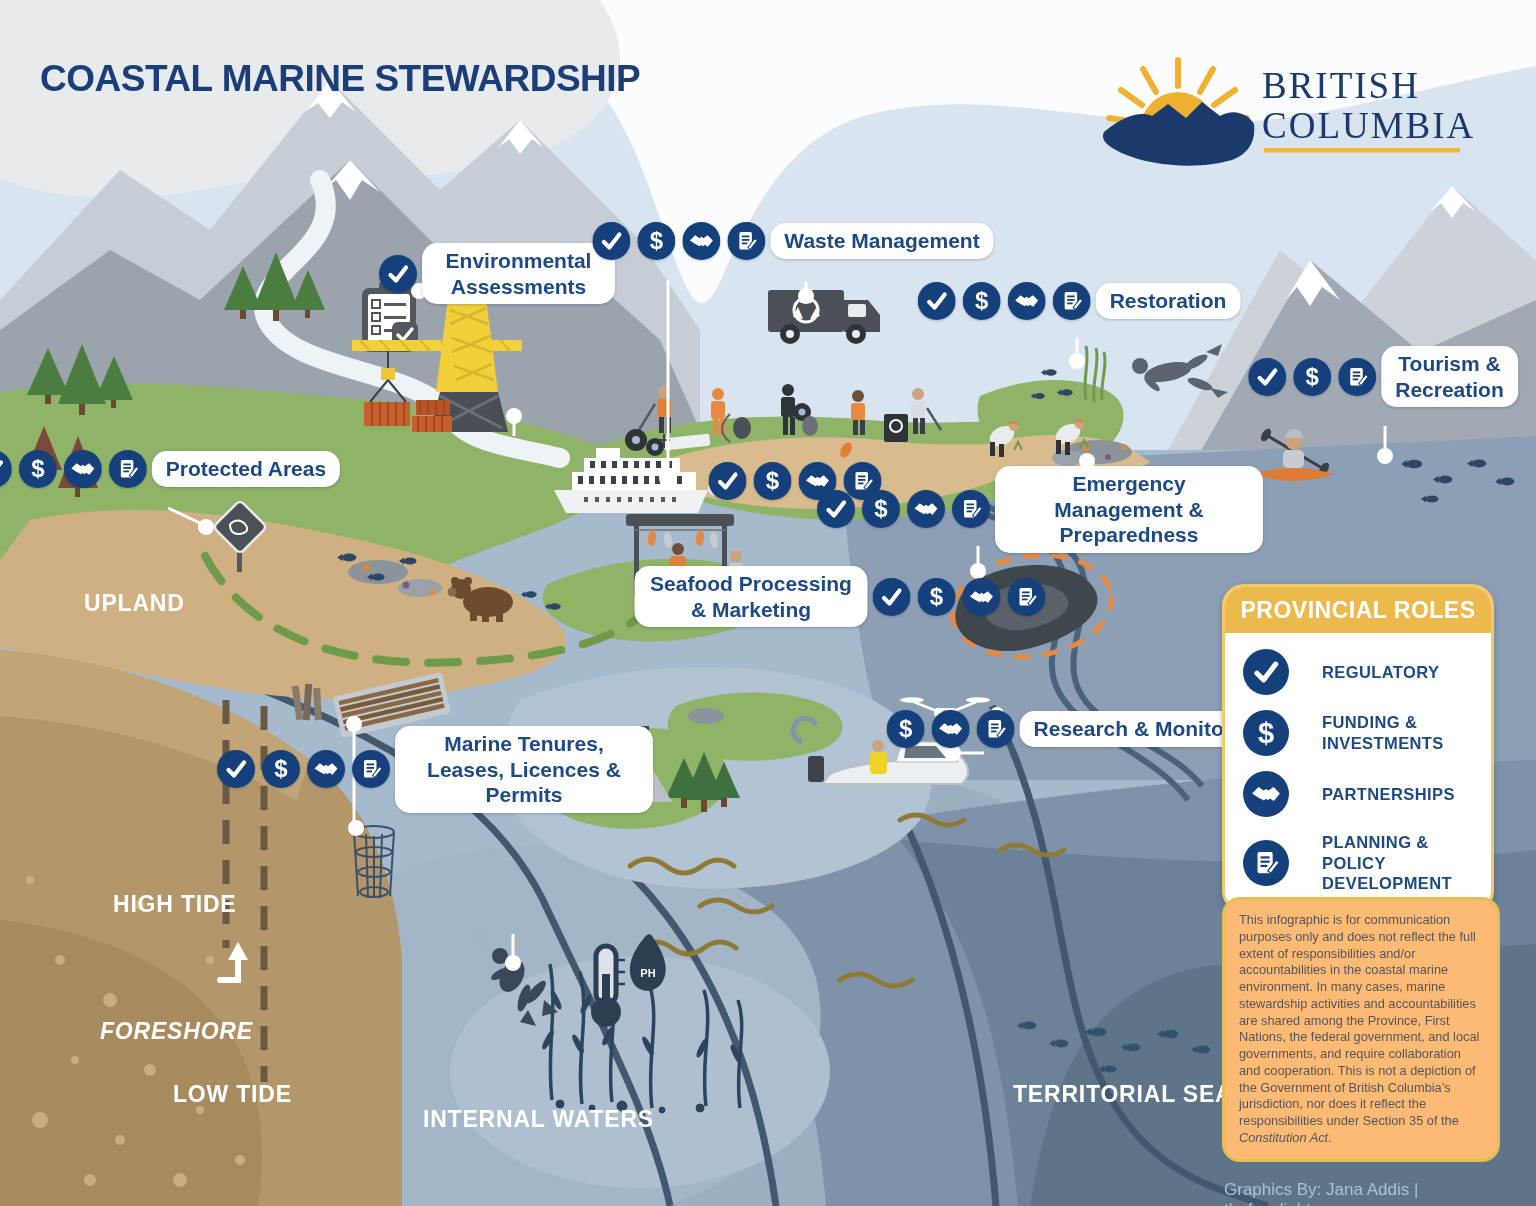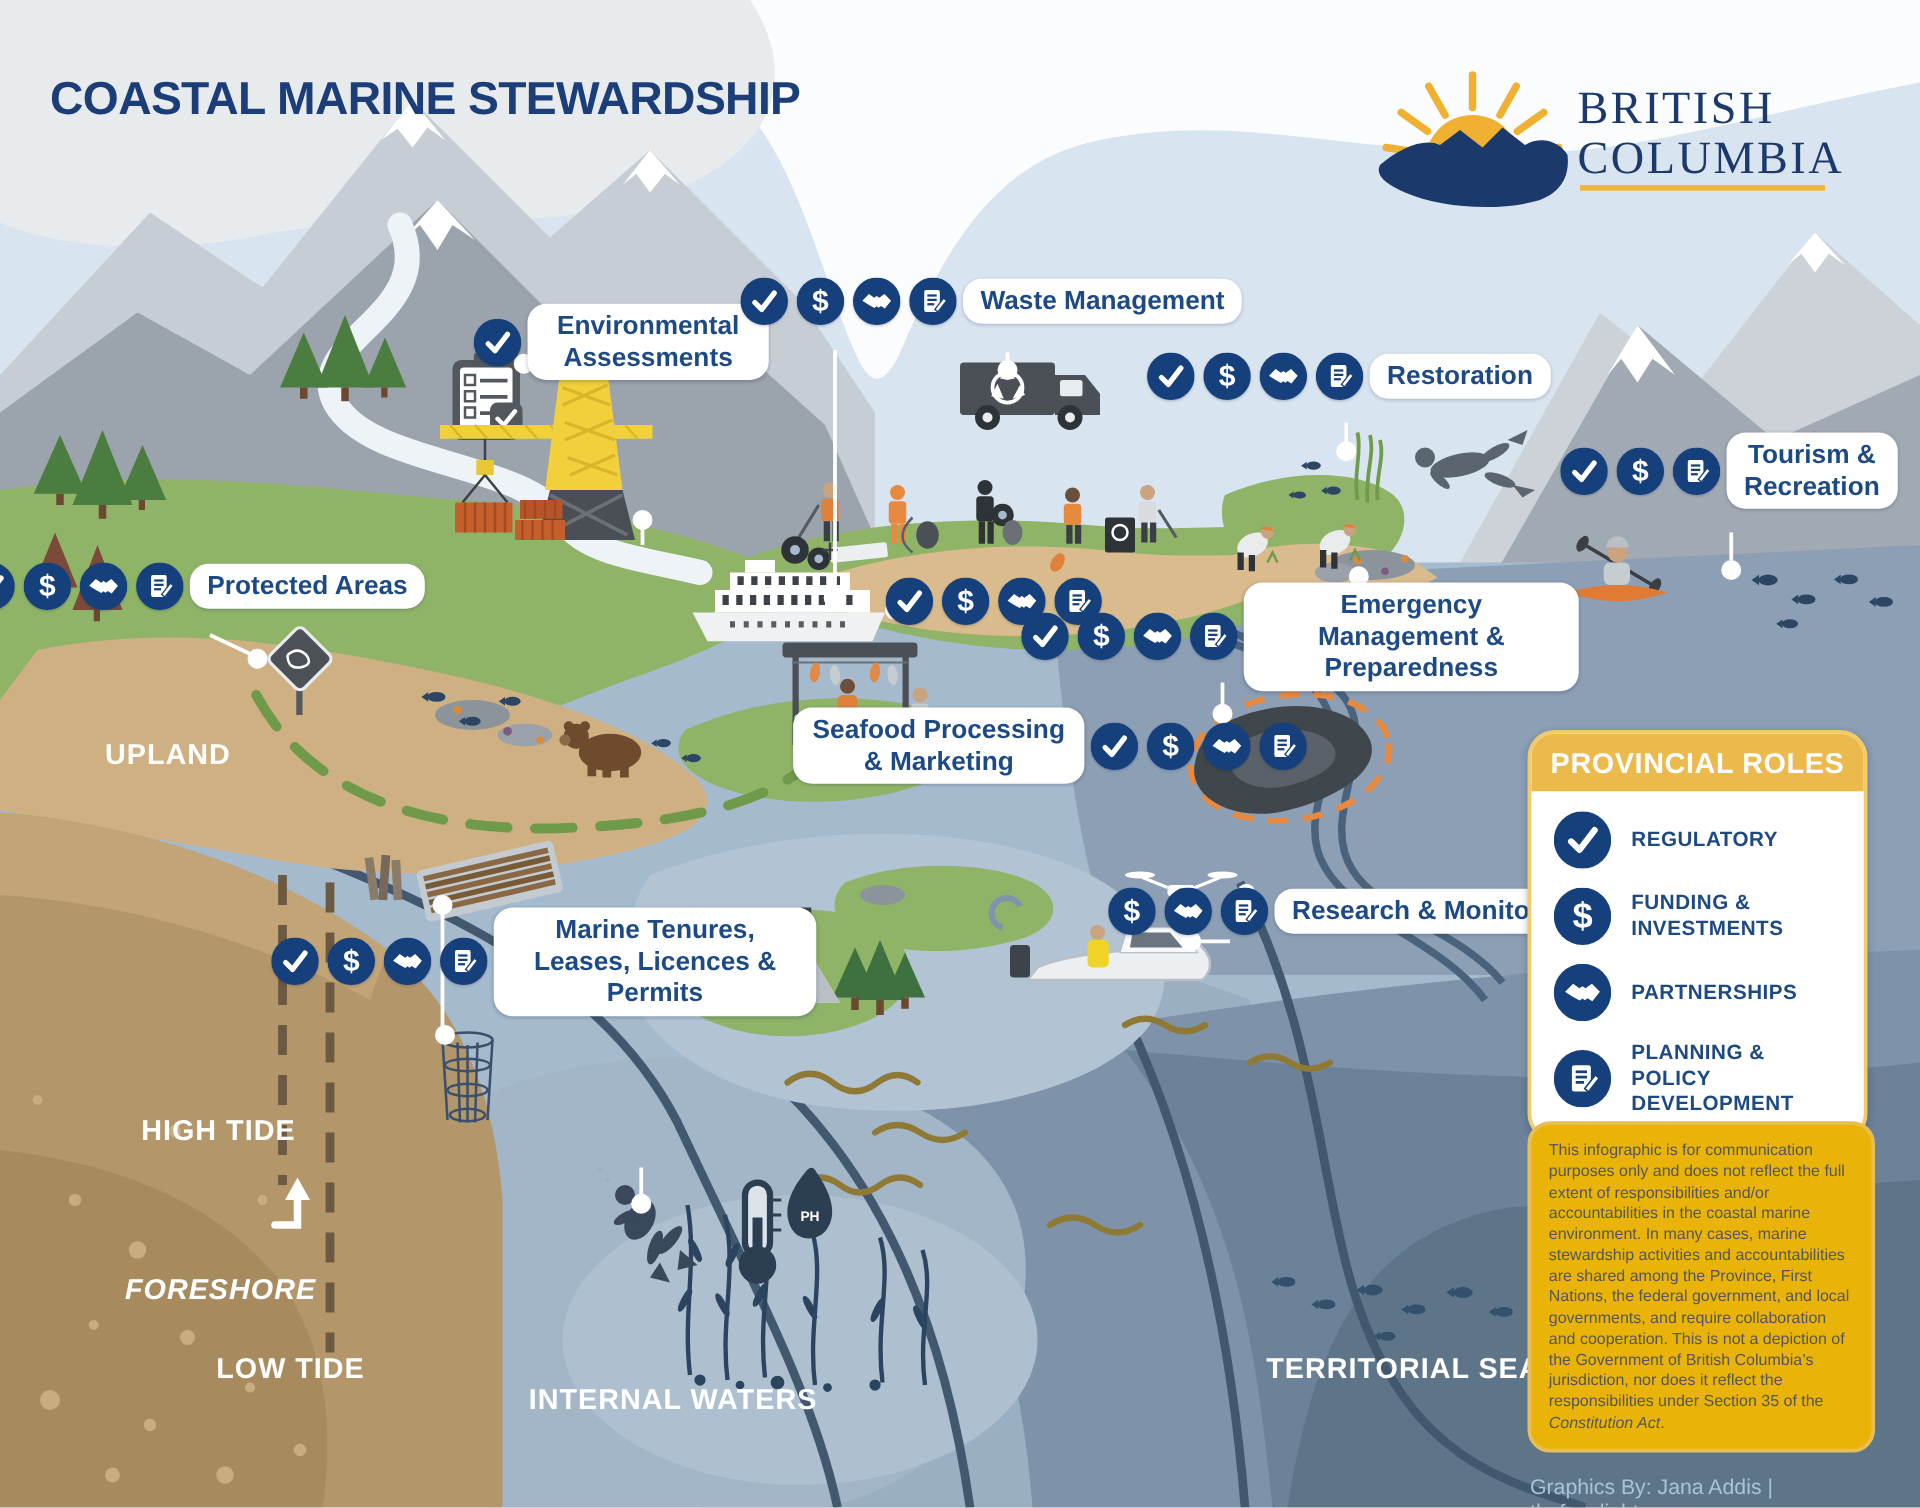--- a/index.html
+++ b/index.html
@@ -16,25 +16,25 @@
   .pill { background:#fff; border-radius:15px; padding:5px 14px; color:#1D4A85; font-size:21px;
           font-weight:600; text-align:center; line-height:1.22; box-shadow:0 1px 3px rgba(20,40,70,.25); }
 
   .zone { position:absolute; color:#fff; font-weight:800; font-size:23px; letter-spacing:0.8px; z-index:5; }
 
   .legend { position:absolute; left:1222px; top:584px; width:272px; background:#fff; border:3px solid #F2CA6A;
             border-radius:22px; overflow:hidden; z-index:7; box-sizing:border-box; box-shadow:0 2px 6px rgba(30,50,80,.3); }
   .legend-header { background:#ECB94D; color:#fff; font-size:23px; font-weight:800; text-align:center;
             padding:10px 0 9px; letter-spacing:.5px; }
   .legend-items { padding:16px 18px 16px; display:flex; flex-direction:column; gap:15px; }
-  .legend-item { display:flex; align-items:center; gap:16px; }
+  .legend-item { display:flex; align-items:center; gap:33px; }
   .legend-item .badge { width:46px; height:46px; flex:0 0 46px; filter:none; }
   .legend-item .lbl { font-size:16.5px; font-weight:700; color:#1D4A85; letter-spacing:.4px; line-height:1.25; }
 
-  .disclaimer { position:absolute; left:1222px; top:897px; width:278px; box-sizing:border-box; background:#eab308;
+  .disclaimer { position:absolute; left:1222px; top:897px; width:278px; box-sizing:border-box; background:#fdba74;
             border:3px solid #E8BD55; border-radius:18px; padding:12px 14px; font-size:12.8px; line-height:1.31;
             color:#54565B; z-index:7; }
   .credit { position:absolute; left:1224px; top:1180px; font-size:17px; color:#A9C3D7; z-index:7; }
 
   .logo { position:absolute; left:1090px; top:52px; z-index:7; }
 </style>
 </head>
 <body>
 
 <svg style="position:absolute;width:0;height:0" aria-hidden="true">

